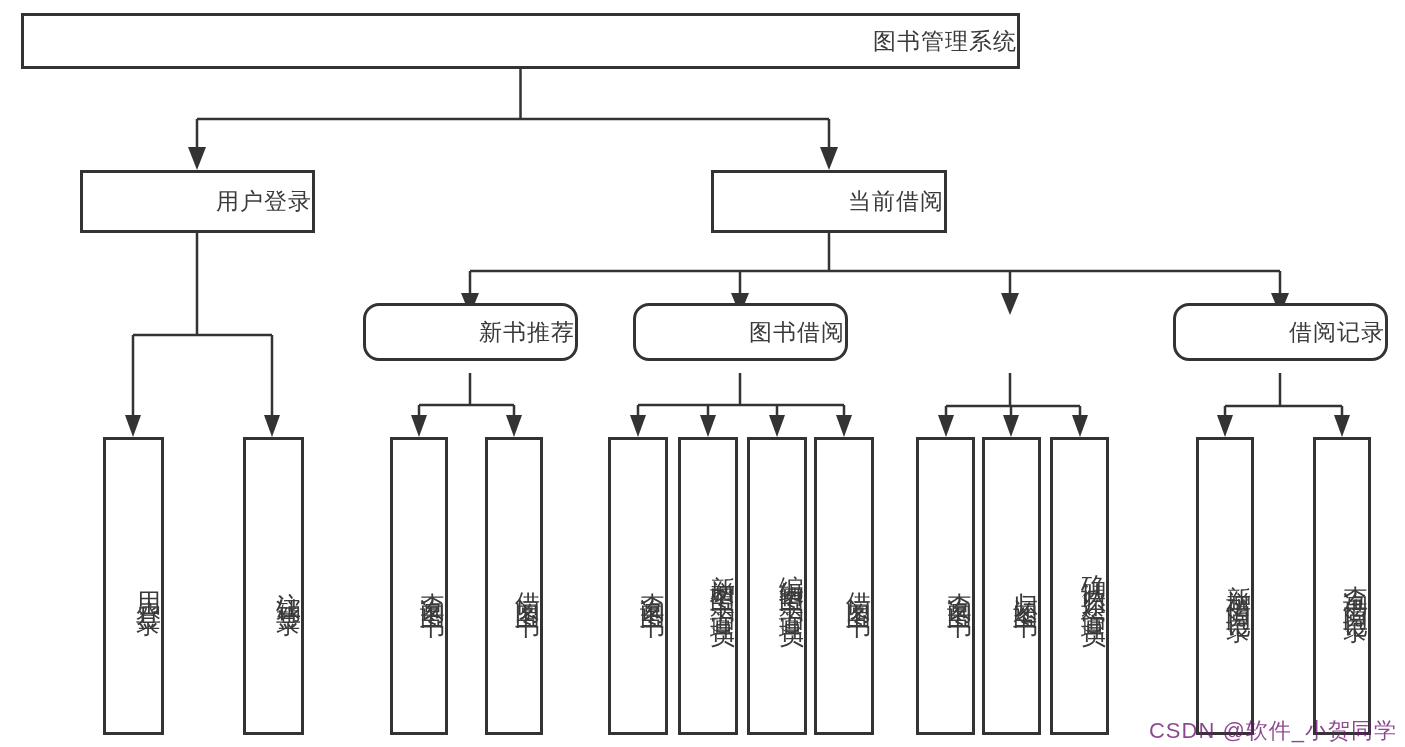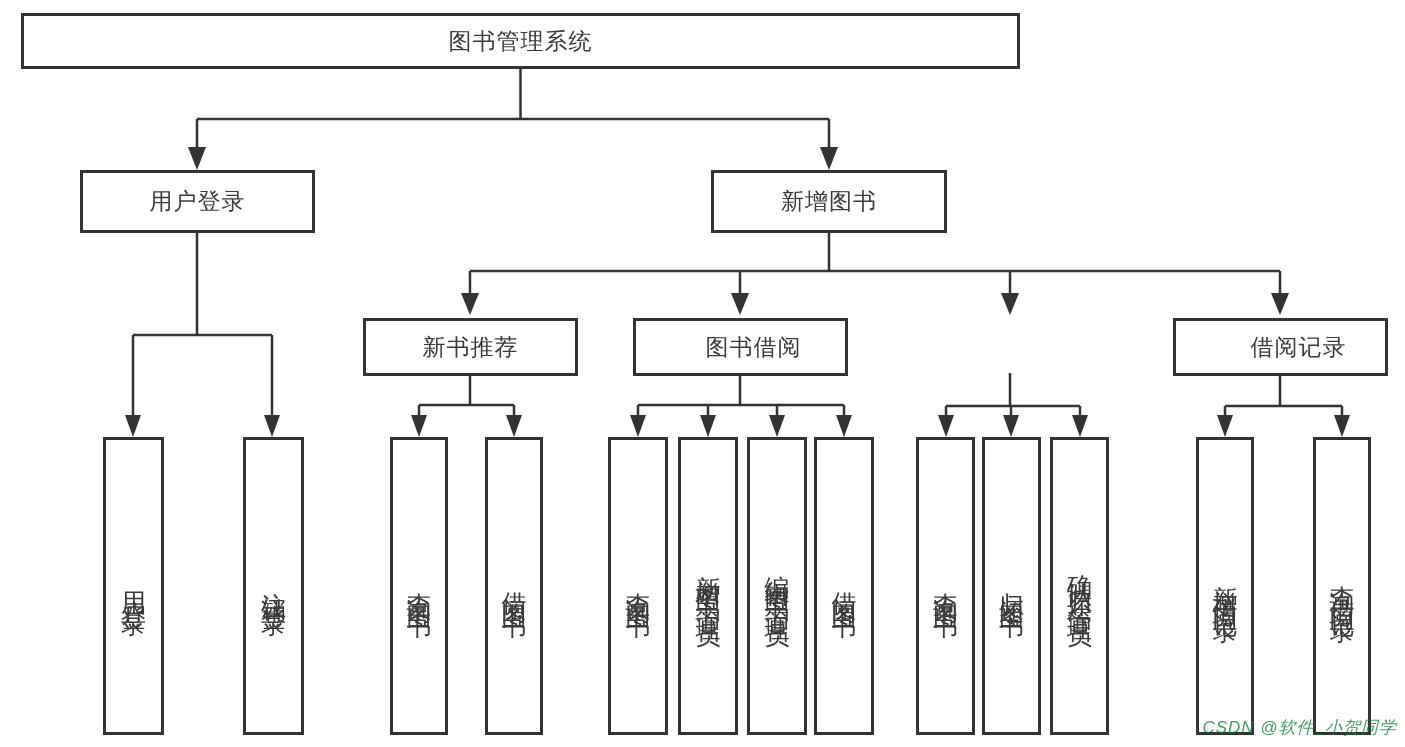--- a/index.html
+++ b/index.html
@@ -22,28 +22,28 @@
     z-index: 1;
   }
   .box {
     position: absolute;
     box-sizing: border-box;
     background: #ffffff;
     border: 3px solid #333333;
     color: #3a3a3a;
     display: flex;
     align-items: center;
-    justify-content: center;
+    justify-content: flex-end;
     z-index: 2;
   }
   .h-label { font-size: 23px; letter-spacing: 1px; white-space: nowrap; }
   .root-box   { left: 21px;  top: 13px;  width: 999px; height: 56px; }
   .l2-a { left: 80px;  top: 170px; width: 235px; height: 63px; }
   .l2-b { left: 711px; top: 170px; width: 236px; height: 63px; }
-  .l3 { top: 318px; height: 58px; width: 215px; }
+  .l3 { top: 303px; height: 58px; width: 215px; border-radius: 16px; }
   .l3-a { left: 363px; }
   .l3-b { left: 633px; padding-left: 26px; }
   .l3-c { left: 903px; }
   .l3-d { left: 1173px; padding-left: 36px; }
   .leaf { top: 437px; height: 298px; }
   .v-text {
     writing-mode: vertical-rl;
     text-orientation: mixed;
     font-size: 25px;
     letter-spacing: 7px;
@@ -62,26 +62,25 @@
   .lf-cb-0 { left: 916px;  width: 59px; }
   .lf-cb-1 { left: 982px;  width: 59px; }
   .lf-cb-2 { left: 1050px; width: 59px; }
   .lf-br-0 { left: 1196px; width: 58px; }
   .lf-br-1 { left: 1313px; width: 58px; }
   #watermark {
     position: absolute;
     right: 8px;
     top: 716px;
     z-index: 3;
-    font-size: 17px;
-    color: #15803d;
+    font-size: 22px;
+    color: #701a75;
     opacity: 0.8;
     white-space: nowrap;
     letter-spacing: 1px;
-    font-style: italic;
   }
 </style>
 </head>
 <body>
 
 <div id="stage">
 
   <svg id="wires" viewBox="0 0 1405 747" xmlns="http://www.w3.org/2000/svg">
     <g stroke="#333333" stroke-width="2.5" fill="none">
 
@@ -123,21 +122,21 @@
   </svg>
 
   <div class="box root-box">
     <span class="h-label">图书管理系统</span>
   </div>
 
   <div class="box l2-a">
     <span class="h-label">用户登录</span>
   </div>
   <div class="box l2-b">
-    <span class="h-label">新增图书</span>
+    <span class="h-label">当前借阅</span>
   </div>
 
   <div class="box l3 l3-a">
     <span class="h-label">新书推荐</span>
   </div>
   <div class="box l3 l3-b">
     <span class="h-label">图书借阅</span>
   </div>
   <div class="box l3 l3-d">
     <span class="h-label">借阅记录</span>

